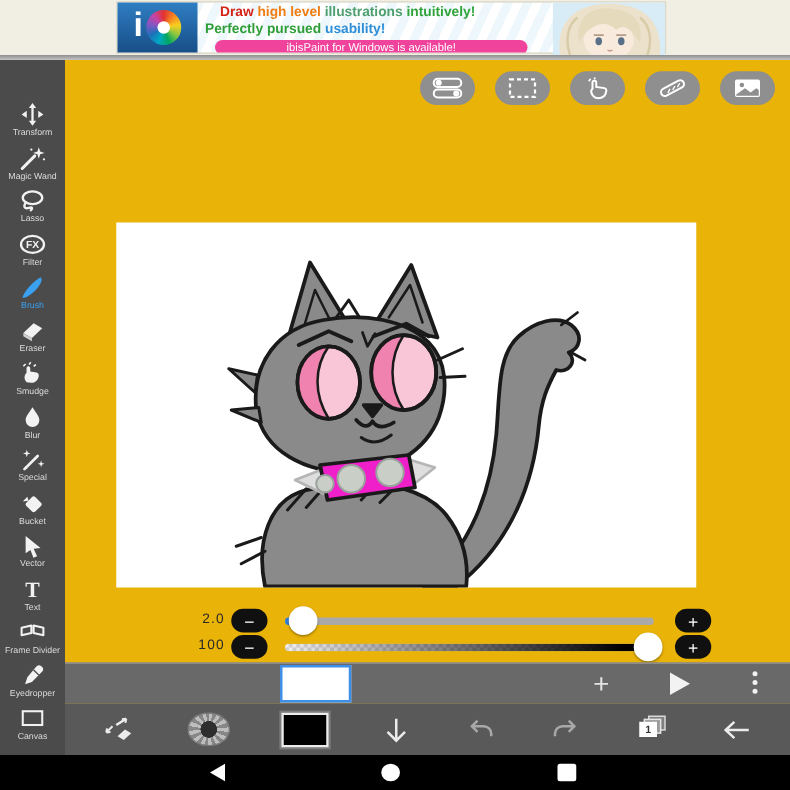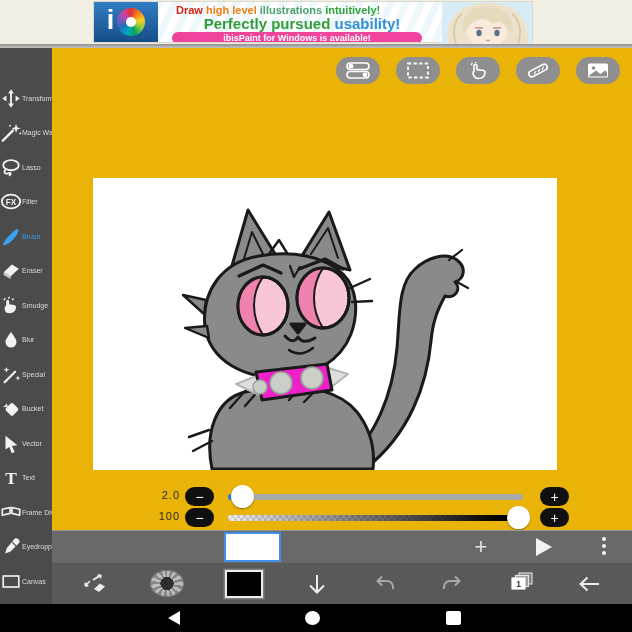--- a/index.html
+++ b/index.html
@@ -11,32 +11,32 @@
     background:repeating-linear-gradient(115deg,#eef7fb 0 7px,#ffffff 7px 14px);
     border:1px solid #dcd8c8;box-sizing:border-box;}
   .logo{width:64px;height:100%;background:linear-gradient(180deg,#2f7ec2,#174e88);
     display:flex;align-items:center;justify-content:center;gap:3px;flex:none;}
   .logo-i{color:#fff;font-weight:bold;font-size:27px;line-height:1;margin-top:-3px;}
   .logo-wheel{position:relative;width:28px;height:28px;border-radius:50%;
     background:conic-gradient(#e23330,#f58220,#f8d020,#8dc63f,#00a65e,#00a7c4,#1d71b8,#7e57c2,#c643a8,#e23330);}
   .logo-wheel::after{content:"";position:absolute;left:9px;top:9px;width:10px;height:10px;border-radius:50%;background:#fff;}
   .ad-copy{flex:1;padding:2px 2px 0 6px;overflow:hidden;white-space:nowrap;}
   .l1{font-size:11px;font-weight:bold;line-height:12px;padding-left:12px;}
-  .l2{font-size:15px;font-weight:bold;line-height:15px;text-align:center;}
+  .l2{font-size:11px;font-weight:bold;line-height:15px;}
   .pill{margin:1px 0 0 8px;width:250px;height:12px;border-radius:7px;background:#f0439c;
-    color:#fff;font-size:9px;font-weight:bold;display:flex;align-items:center;justify-content:center;}
+    color:#fff;font-size:9px;font-weight:normal;display:flex;align-items:center;justify-content:center;}
   .ad-face{width:90px;height:42px;flex:none;overflow:hidden;}
 
   .app-divider{position:absolute;top:44px;left:0;width:632px;height:4px;background:linear-gradient(#8f8f8f,#c3c3c3);}
 
   
   .app{position:absolute;top:48px;left:0;width:632px;height:556px;display:flex;}
   .sidebar{width:52px;flex:none;background:#4b4b4b;box-sizing:border-box;padding-top:33px;
     display:flex;flex-direction:column;align-items:center;overflow:hidden;}
-  .tool{width:52px;height:34.5px;flex:none;display:flex;flex-direction:row;align-items:center;cursor:pointer;}
+  .tool{width:52px;height:34.5px;flex:none;display:flex;flex-direction:column;align-items:center;cursor:pointer;}
   .tool svg{width:22px;height:21px;flex:none;}
   .tlabel{font-size:7px;color:#dcdcdc;line-height:8px;margin-top:1px;white-space:nowrap;}
   .tool.selected .tlabel{color:#3aa0f0;}
 
   .workspace{flex:1;position:relative;background:#eab308;}
 
   .oval-row{position:absolute;top:9px;right:12px;display:flex;gap:16px;}
   .oval{width:44px;height:27px;border-radius:14px;background:#8f8f8f;display:flex;align-items:center;justify-content:center;cursor:pointer;}
   .oval svg{width:26px;height:19px;}
 

